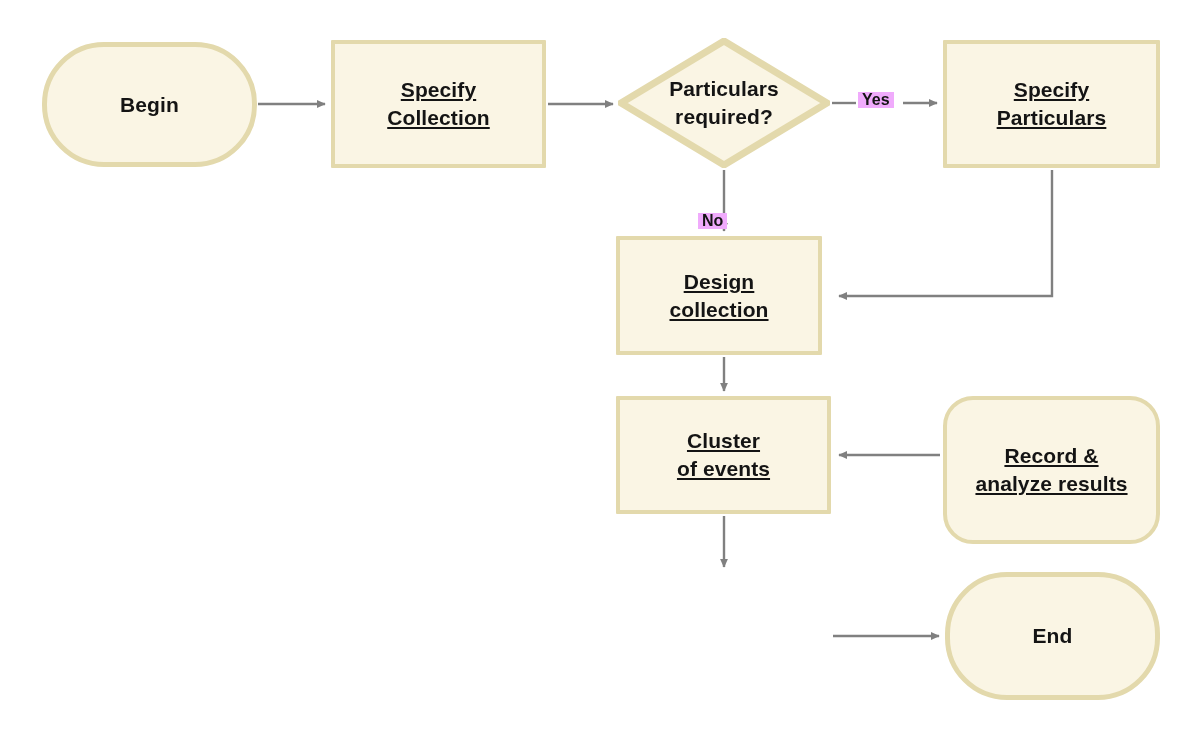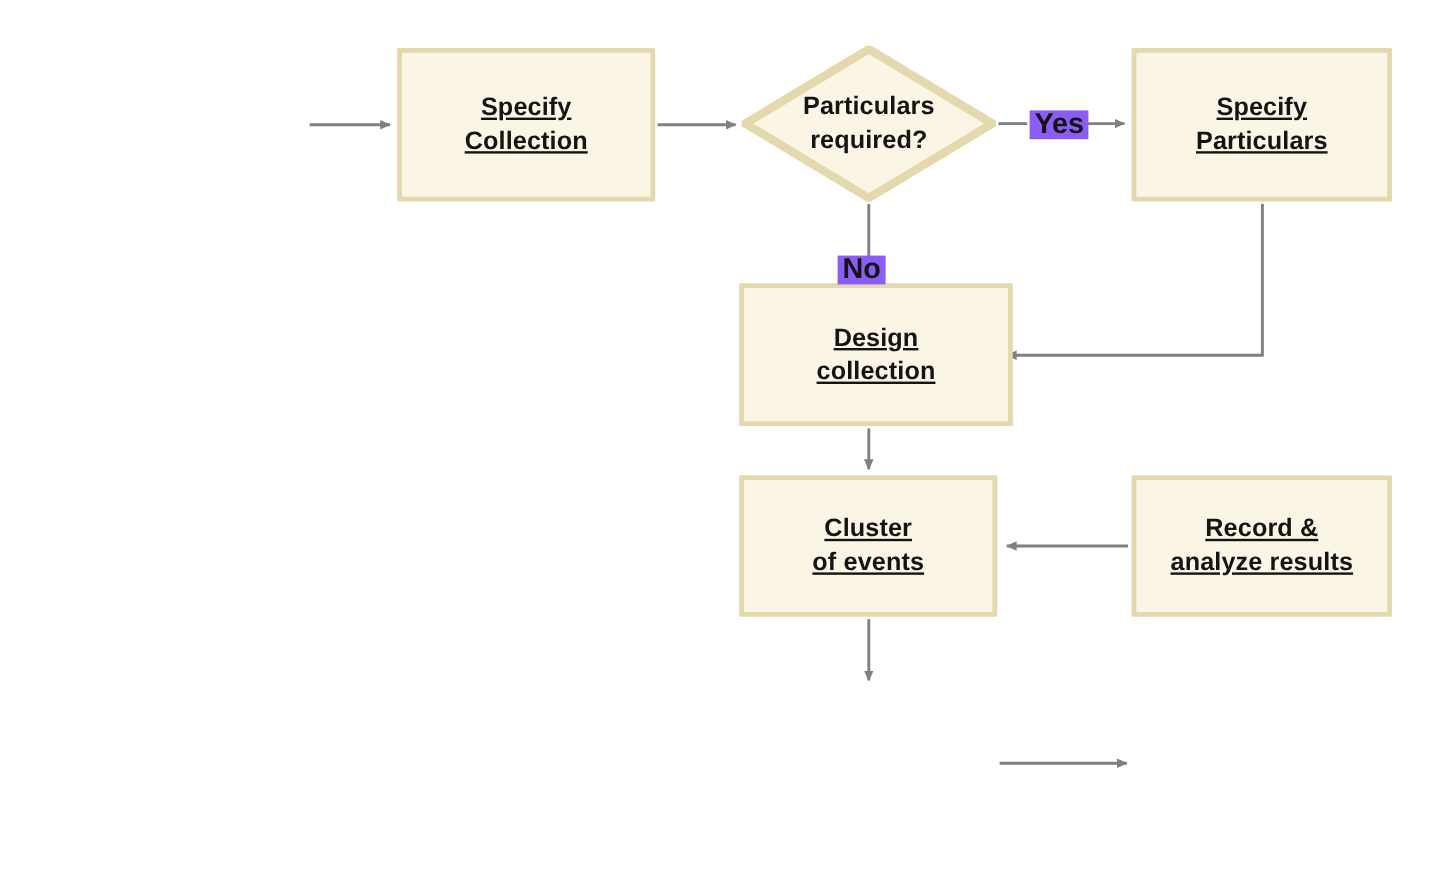--- a/index.html
+++ b/index.html
@@ -66,23 +66,23 @@
     z-index: 2;
   }
   .node-label {
     display: block;
     white-space: pre-line;
   }
   .edge-label {
     position: absolute;
     font-family: "Liberation Sans", sans-serif;
     font-weight: bold;
-    font-size: 24px;
+    font-size: 16px;
     color: #141414;
-    background: #8b5cf6;
+    background: #f0abfc;
     padding: 0 4px;
     white-space: nowrap;
     line-height: 1;
   }
 </style>
 </head>
 <body>
 
 <div id="flowchart-canvas">
 
@@ -106,52 +106,58 @@
 
     <path d="M 724 357 L 724 391" fill="none" stroke="#808080" stroke-width="2.4" marker-end="url(#arrowhead)"></path>
 
     <path d="M 940 455 L 839 455" fill="none" stroke="#808080" stroke-width="2.4" marker-end="url(#arrowhead)"></path>
 
     <path d="M 724 516 L 724 567" fill="none" stroke="#808080" stroke-width="2.4" marker-end="url(#arrowhead)"></path>
 
     <path d="M 833 636 L 939 636" fill="none" stroke="#808080" stroke-width="2.4" marker-end="url(#arrowhead)"></path>
   </svg>
 
+  <div class="node terminator" style="left:42px; top:42px; width:215px; height:125px;">
+    <span class="node-label">Begin</span>
+  </div>
 
   <div class="node process" style="left:331px; top:40px; width:215px; height:128px;">
     <span class="node-label">Specify
 Collection</span>
   </div>
 
   <div class="node decision" style="left:618px; top:38px; width:212px; height:130px;">
     <svg class="diamond-shape" viewBox="0 0 212 130" preserveAspectRatio="none" xmlns="http://www.w3.org/2000/svg">
       <polygon points="106,3 209,65 106,127 3,65" fill="#faf5e4" stroke="#e3d9ac" stroke-width="7"></polygon>
     </svg>
     <span class="node-label">Particulars
 required?</span>
   </div>
 
   <div class="node process" style="left:943px; top:40px; width:217px; height:128px;">
     <span class="node-label">Specify
 Particulars</span>
   </div>
 
-  <div class="node process" style="left:616px; top:236px; width:228px; height:119px;">
+  <div class="node process" style="left:616px; top:236px; width:206px; height:119px;">
     <span class="node-label">Design
 collection</span>
   </div>
 
   <div class="node process" style="left:616px; top:396px; width:215px; height:118px;">
     <span class="node-label">Cluster
 of events</span>
   </div>
 
-  <div class="node process" style="left:943px; top:396px; width:217px; height:118px;">
+  <div class="node process" style="left:943px; top:396px; width:217px; height:148px;border-radius:30px;">
     <span class="node-label">Record &amp;
 analyze results</span>
   </div>
 
 
+  <div class="node terminator" style="left:945px; top:572px; width:215px; height:128px;">
+    <span class="node-label">End</span>
+  </div>
 
   <div class="edge-label" style="left:858px; top:92px;">Yes</div>
   <div class="edge-label" style="left:698px; top:185px;margin-top:28px;">No</div>
 
 </div>
 
 </body></html>

